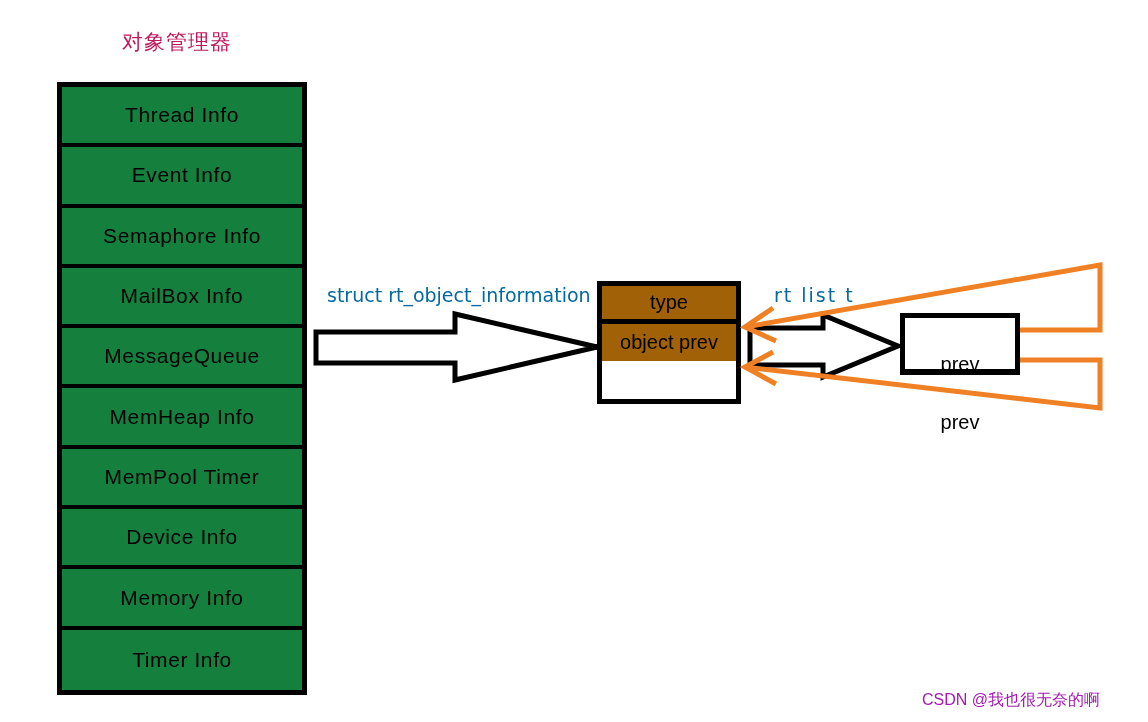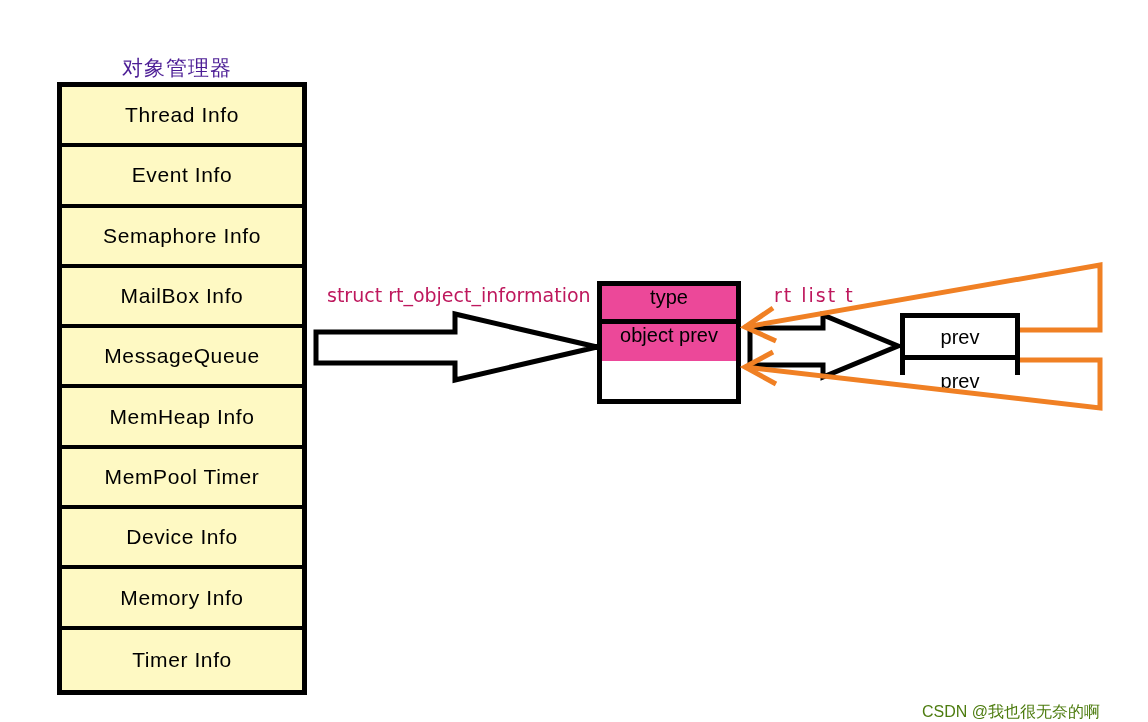--- a/index.html
+++ b/index.html
@@ -15,23 +15,23 @@
     width: 1148px;
     height: 722px;
     background: #ffffff;
     overflow: hidden;
   }
 
   
   #manager-title {
     position: absolute;
     left: 122px;
-    top: 54px;
+    top: 28px;
     font-size: 21px;
-    color: #4c1d95;
+    color: #be185d;
     letter-spacing: 1px;
     white-space: nowrap;
   }
   #manager-column {
     position: absolute;
     left: 57px;
     top: 82px;
     width: 250px;
     height: 613px;
     border: 5px solid #000000;
@@ -39,21 +39,21 @@
     background: #ffffff;
   }
   .manager-row {
     position: relative;
     height: 60.3px;
     border-bottom: 4px solid #000000;
     box-sizing: border-box;
     display: flex;
     align-items: center;
     justify-content: center;
-    background: #fef9c3;
+    background: #15803d;
   }
   .manager-row:last-child {
     border-bottom: none;
   }
   .manager-row-label {
     font-size: 21px;
     color: #000000;
     white-space: nowrap;
     letter-spacing: 0.6px;
   }
@@ -68,23 +68,23 @@
     border: 5px solid #000000;
     box-sizing: border-box;
     background: #ffffff;
   }
   .struct-row {
     position: relative;
     height: 37.6px;
     border-bottom: 5px solid #000000;
     box-sizing: border-box;
     display: flex;
-    align-items: flex-start;
+    align-items: center;
     justify-content: center;
-    background: #ec4899;
+    background: #a16207;
   }
   .struct-row:last-child { border-bottom: none; }
   .struct-row-label {
     font-size: 20px;
     color: #000000;
     white-space: nowrap;
   }
 
   
   #list-box {
@@ -92,41 +92,42 @@
     left: 900px;
     top: 313px;
     width: 120px;
     height: 62px;
     border: 5px solid #000000;
     box-sizing: border-box;
     background: #ffffff;
   }
   .list-row {
     position: relative;
-    height: 42px;
+    height: 16px;
     border-bottom: 5px solid #000000;
     box-sizing: border-box;
     display: flex;
     align-items: center;
     justify-content: center;
     background: #ffffff;
+    margin-top: 40px;
   }
   .list-row:last-child { border-bottom: none; }
   .list-row-label {
     font-size: 20px;
     color: #000000;
     white-space: nowrap;
     line-height: 1;
   }
 
   
   .green-label {
     position: absolute;
     font-size: 19px;
-    color: #be185d;
+    color: #0369a1;
     white-space: nowrap;
     font-family: "DejaVu Sans", sans-serif;
   }
   #struct-label { left: 327px; top: 284px; }
   #rtlist-label { left: 774px; top: 284px; letter-spacing: 2px; }
 
   
   #overlay {
     position: absolute;
     left: 0;
@@ -135,23 +136,22 @@
     height: 722px;
     pointer-events: none;
   }
 
   
   #watermark {
     position: absolute;
     left: 922px;
     top: 690px;
     font-size: 16px;
-    color: #4d7c0f;
-    white-space: nowrap;
-    margin-top: 12px;
+    color: #a21caf;
+    white-space: nowrap;
   }
 </style>
 </head>
 <body>
 
 <div id="canvas">
 
   <div id="manager-title">对象管理器</div>
 
   <div id="manager-column">

